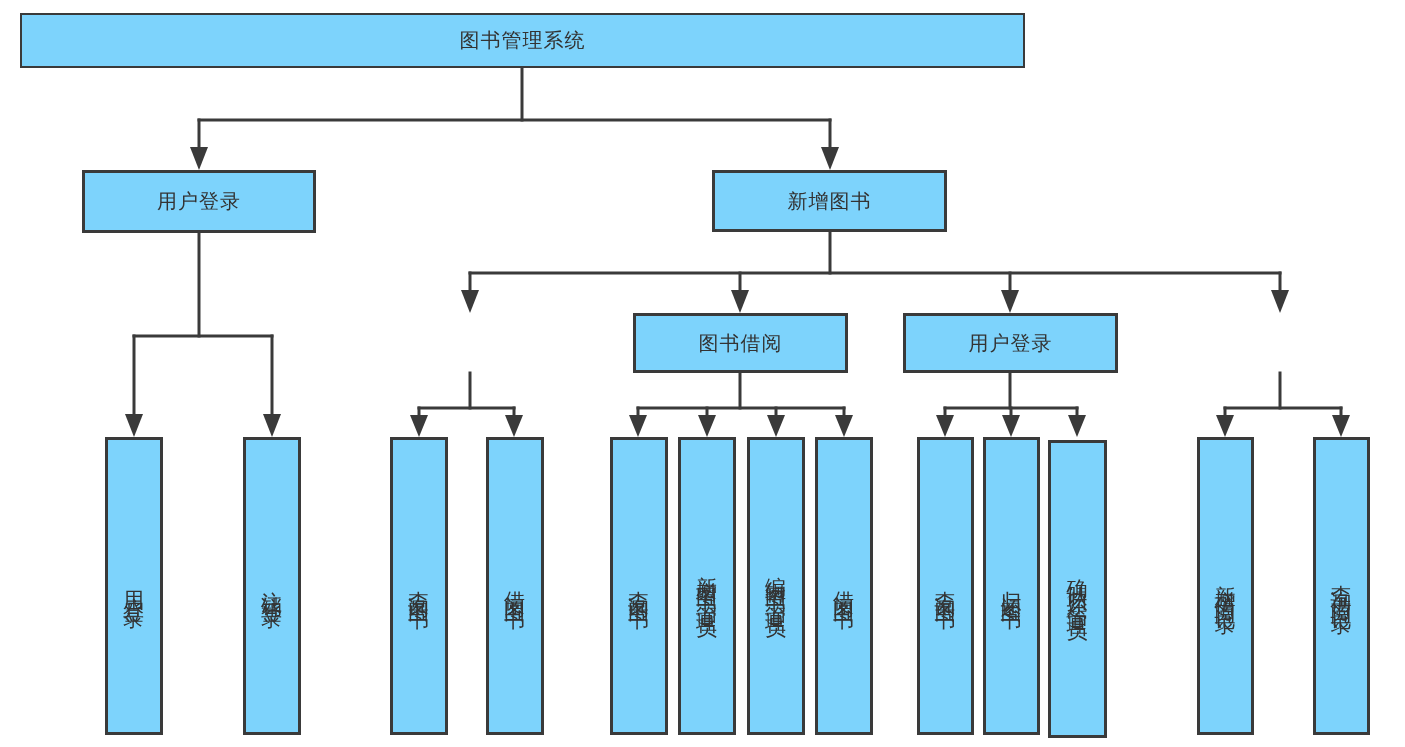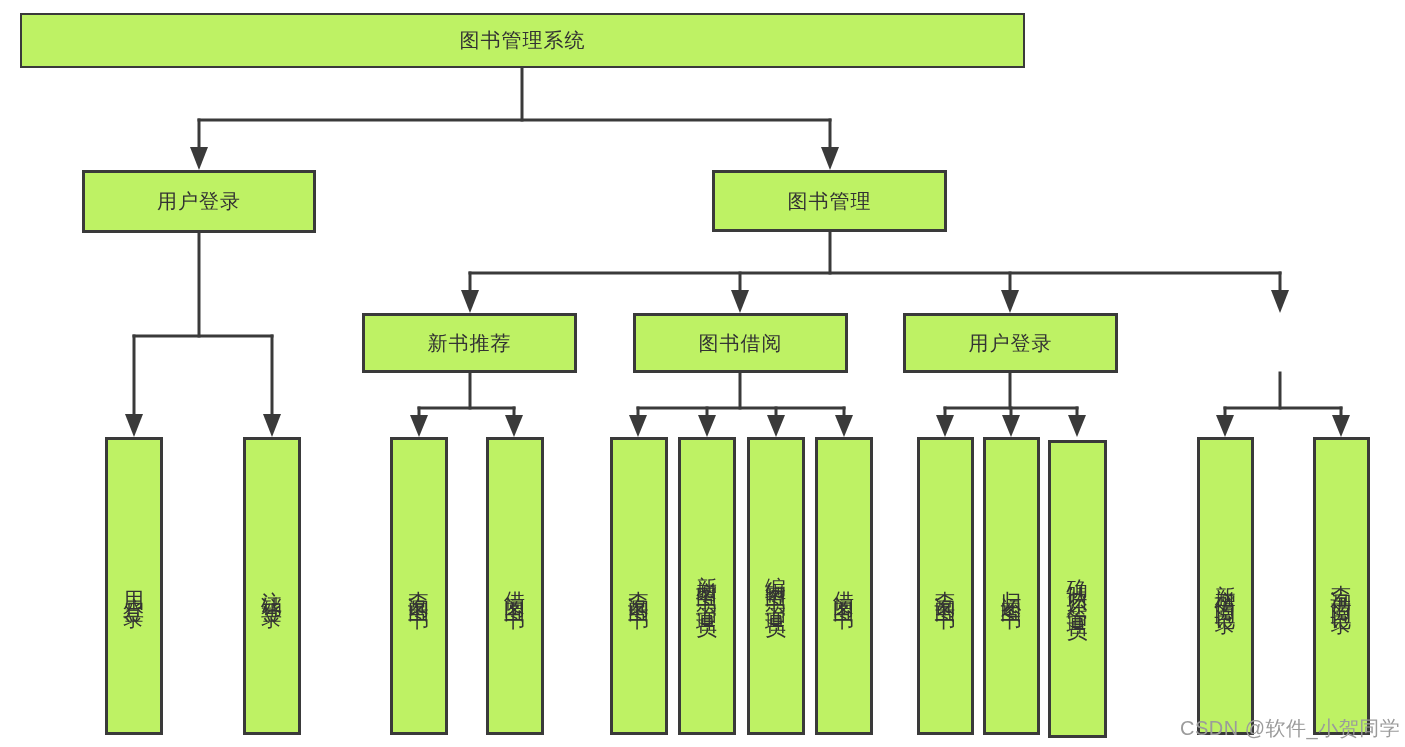--- a/index.html
+++ b/index.html
@@ -10,21 +10,21 @@
   }
   html,body{margin:0;padding:0;}
   body{
     width:1405px;height:747px;position:relative;overflow:hidden;
     background:var(--bg);
     font-family:"Liberation Sans","DejaVu Sans",sans-serif;
     color:var(--text);
   }
   .stage{position:absolute;inset:0;}
   .box{
-    position:absolute;box-sizing:border-box;background:#bef264;
+    position:absolute;box-sizing:border-box;background:#7dd3fc;
     border:3px solid var(--line);
     display:flex;align-items:center;justify-content:center;
     color:var(--text);
   }
   .box.h{font-size:20px;letter-spacing:1px;white-space:nowrap;}
   .box.v{
     writing-mode:vertical-rl;text-orientation:mixed;
     font-size:21px;letter-spacing:6px;line-height:1;
   }
   svg.c{position:absolute;left:0;top:0;pointer-events:none;}
@@ -118,26 +118,23 @@
   </svg>
 
   <div class="box h" style="left:20px;top:13px;width:1005px;height:55px;border-width:2px">
     <span>图书管理系统</span>
   </div>
 
   <div class="box h" style="left:82px;top:170px;width:234px;height:63px">
     <span>用户登录</span>
   </div>
   <div class="box h" style="left:712px;top:170px;width:235px;height:62px">
-    <span>图书管理</span>
+    <span>新增图书</span>
   </div>
 
-  <div class="box h" style="left:362px;top:313px;width:215px;height:60px">
-    <span>新书推荐</span>
-  </div>
   <div class="box h" style="left:633px;top:313px;width:215px;height:60px">
     <span>图书借阅</span>
   </div>
   <div class="box h" style="left:903px;top:313px;width:215px;height:60px">
     <span>用户登录</span>
   </div>
 
   <div class="box v" style="left:105px;top:437px;width:58px;height:298px">
     <span>用户登录</span>
   </div>
@@ -175,15 +172,14 @@
     <span>确认归还（管理员）</span>
   </div>
 
   <div class="box v" style="left:1197px;top:437px;width:57px;height:298px">
     <span>新增借阅记录</span>
   </div>
   <div class="box v" style="left:1313px;top:437px;width:57px;height:298px">
     <span>查询借阅记录</span>
   </div>
 
-  <div class="watermark">CSDN @软件_小贺同学</div>
 
 </div>
 
 </body></html>

